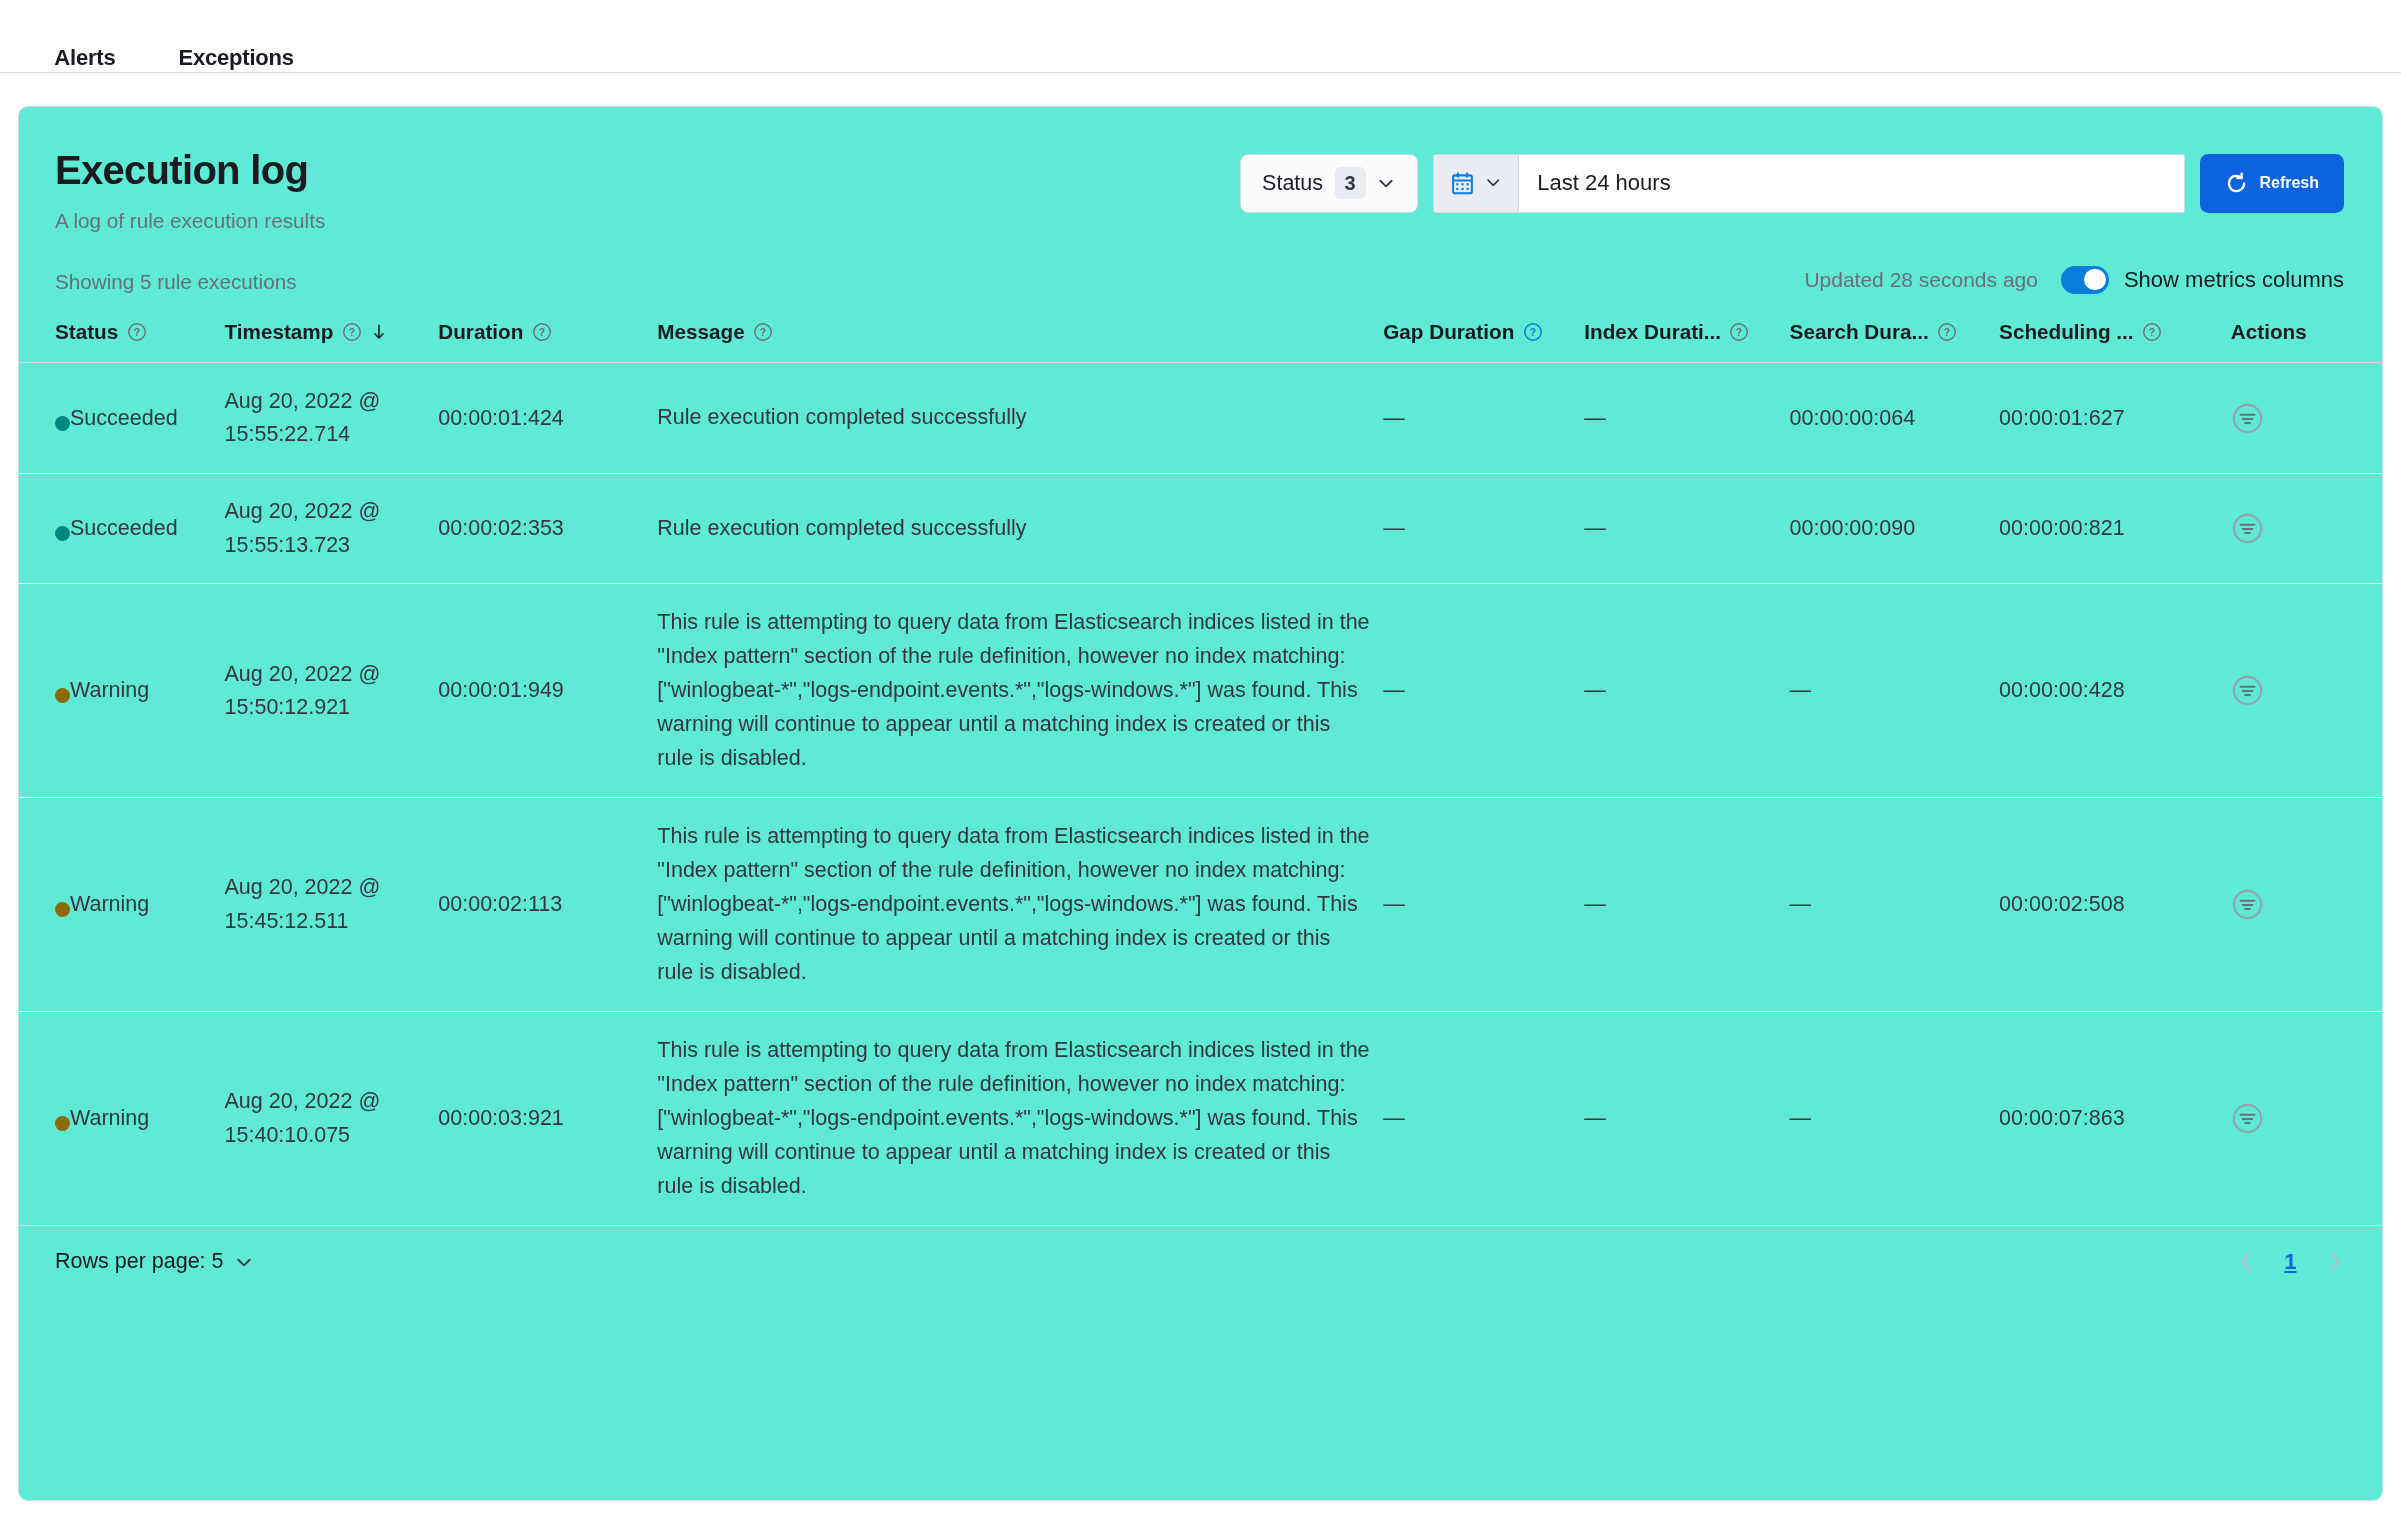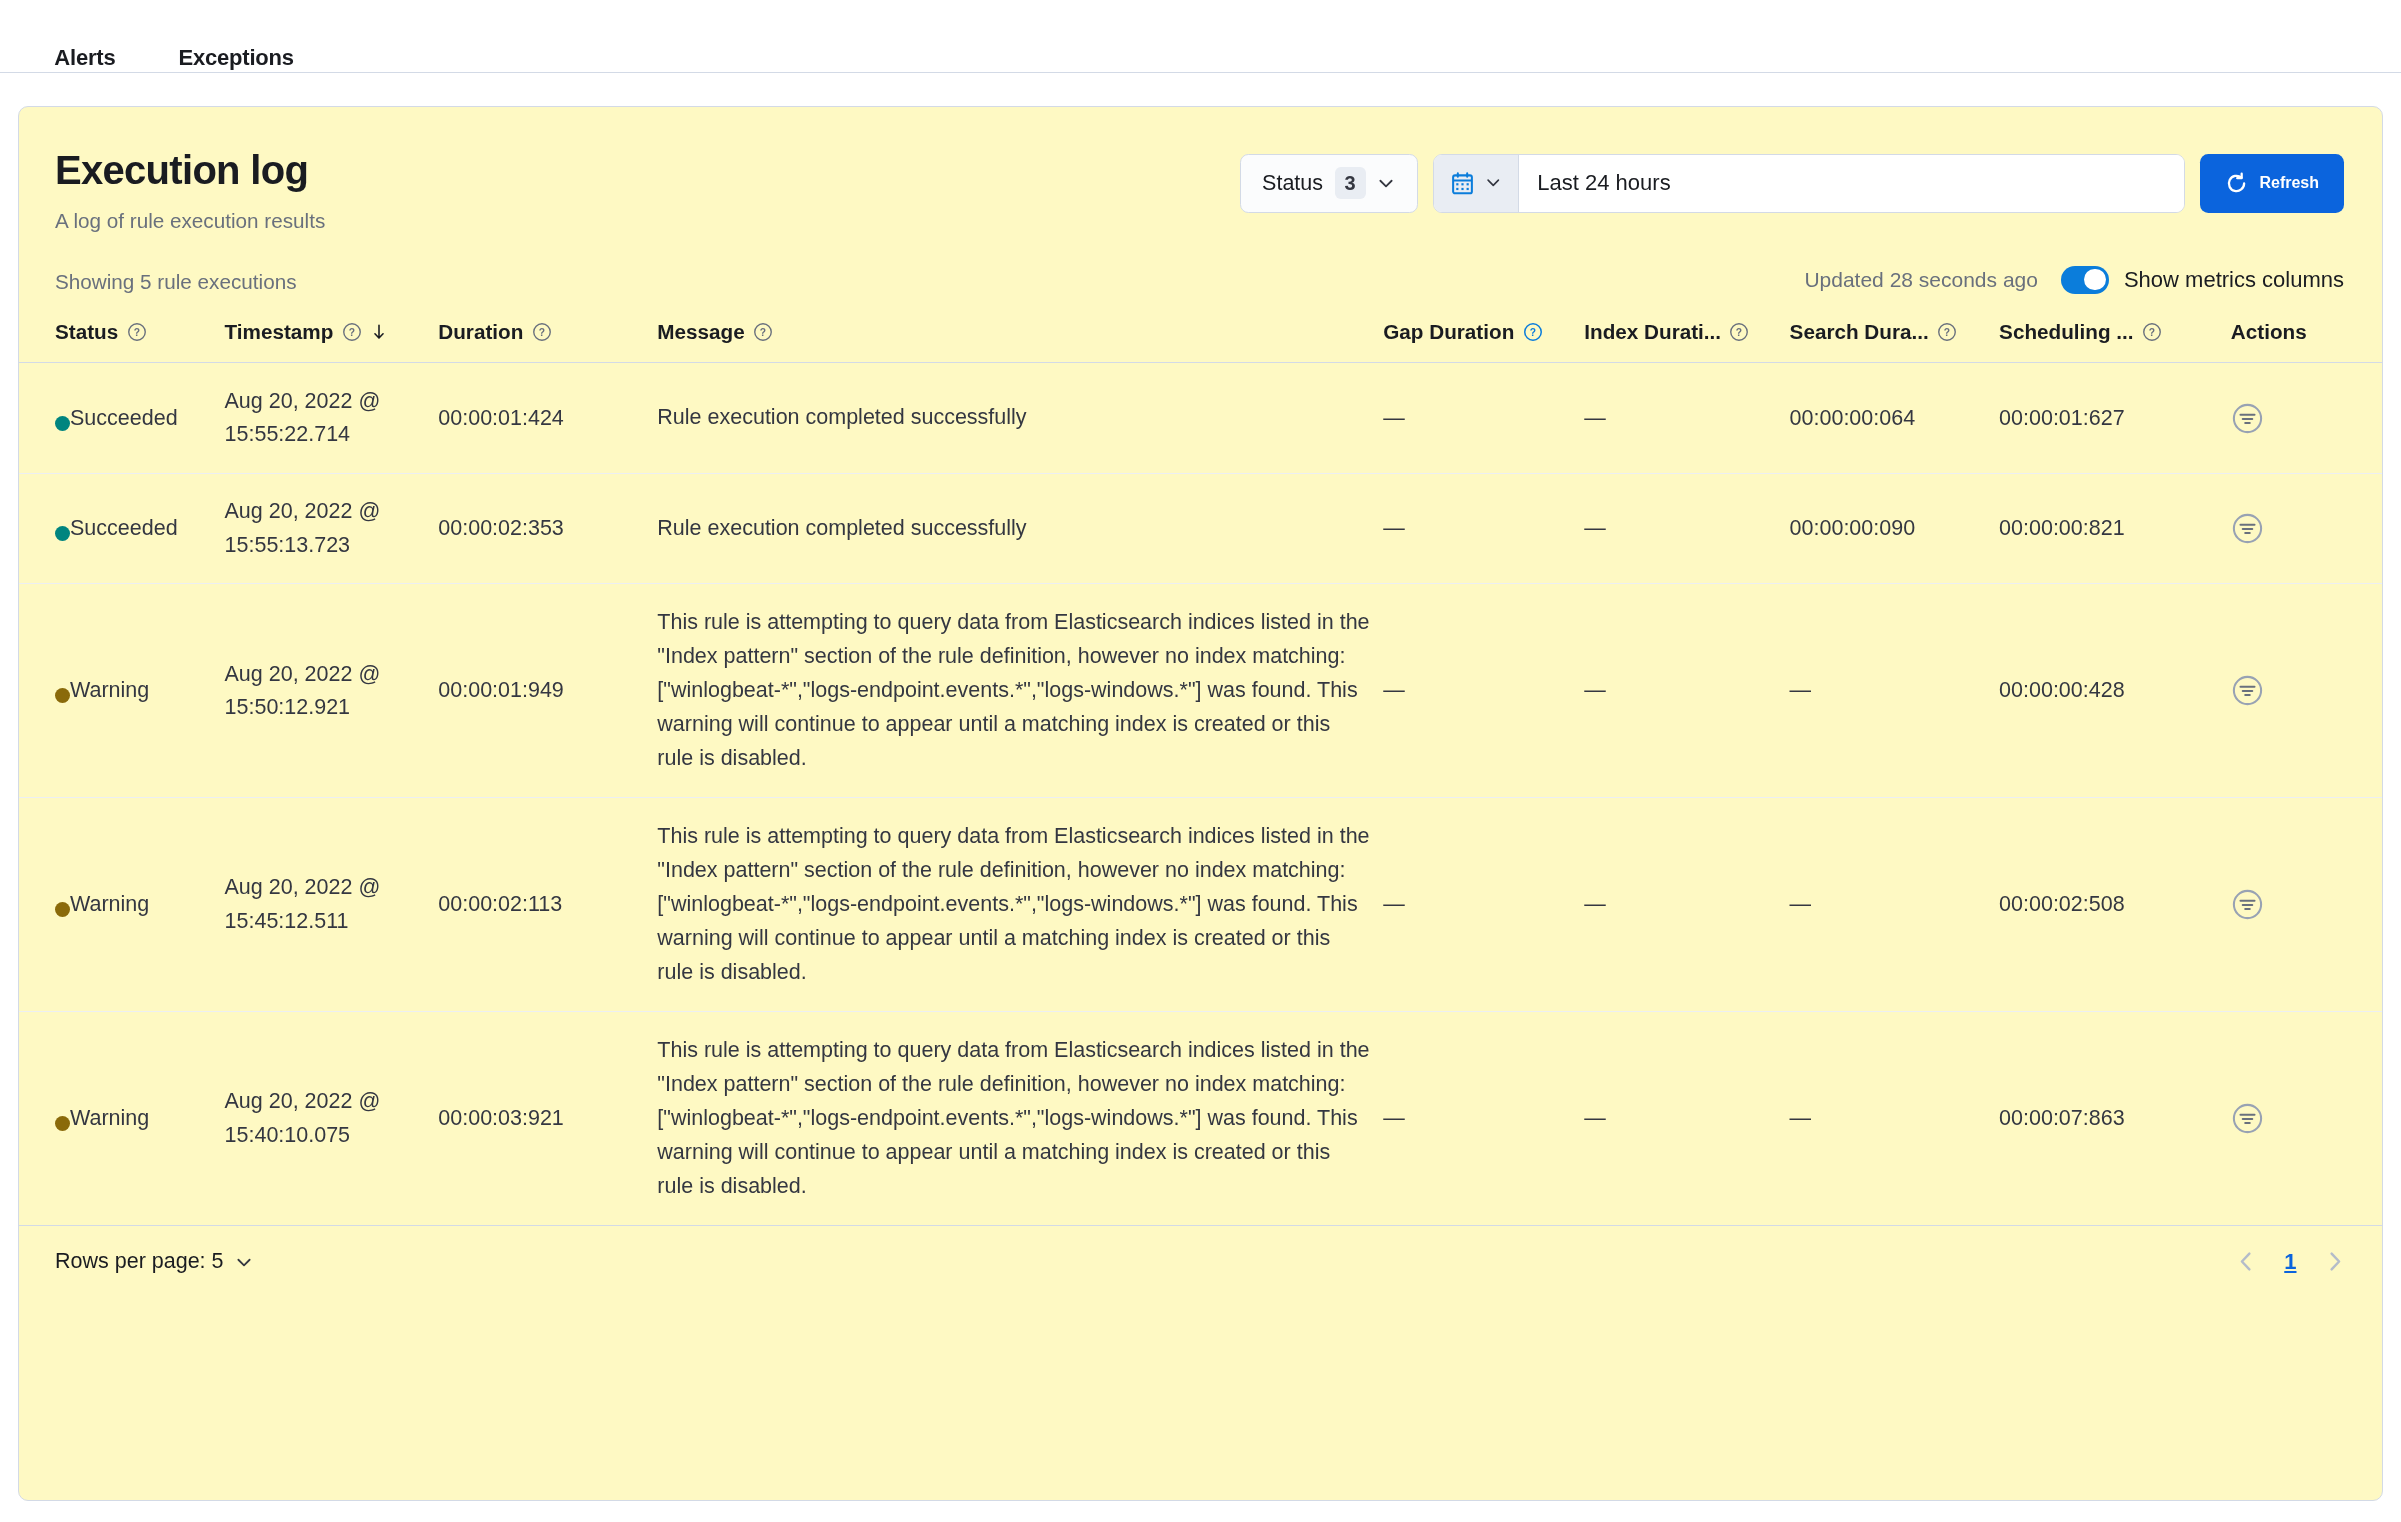--- a/index.html
+++ b/index.html
@@ -26,21 +26,21 @@
   .tab:first-child { padding-left: 3.3px; }
   .tab.active { color: #0b64dd; }
   .tab.active::after {
     content: ""; position: absolute; left: 0; right: 0; bottom: -1.7px;
     height: 4.1px; background: #0b64dd; border-radius: 1.7px;
   }
 
   
   .panel {
     position: absolute; left: 18px; right: 18px; top: 106px; bottom: 21.5px;
-    background: #fef9c3; border: 1.7px solid #d3dae6; border-radius: 10px;
+    background: #5eead4; border: 1.7px solid #d3dae6; border-radius: 10px;
     overflow: hidden;
   }
 
   .panel-header {
     display: flex; align-items: flex-start; justify-content: space-between;
     padding: 35px 38px 0 36px;
   }
   .title-block { padding-top: 6.6px; }
   .page-title { font-size: 40px; font-weight: 700; color: #1a1c21; letter-spacing: -0.7px; line-height: 1.05; }
   .page-subtitle { font-size: 20.7px; color: #69707d; margin-top: 18px; }
@@ -55,21 +55,21 @@
   }
   .badge-count {
     background: #e9edf3; color: #343741; border-radius: 5.8px;
     padding: 1.7px 10px; font-size: 20px; font-weight: 700; line-height: 1.4;
   }
   .chev { width: 18px; height: 18px; flex: none; }
   .chev svg { display: block; }
 
   .date-picker {
     display: flex; align-items: stretch; height: 59px;
-    border: 1.7px solid #d3dae6; border-radius: 9px; overflow: hidden;
+    border: 1.7px solid #d3dae6; border-radius: 3px; overflow: hidden;
     width: 752px; background: #fff;
   }
   .date-prefix {
     display: flex; align-items: center; gap: 10px;
     background: #e9edf3; padding: 0 15px 0 16.5px; border-right: 1.7px solid #d3dae6;
     cursor: pointer;
   }
   .cal-icon { width: 25px; height: 26.4px; flex: none; }
   .date-value {
     flex: 1; display: flex; align-items: center; padding: 0 18px;

